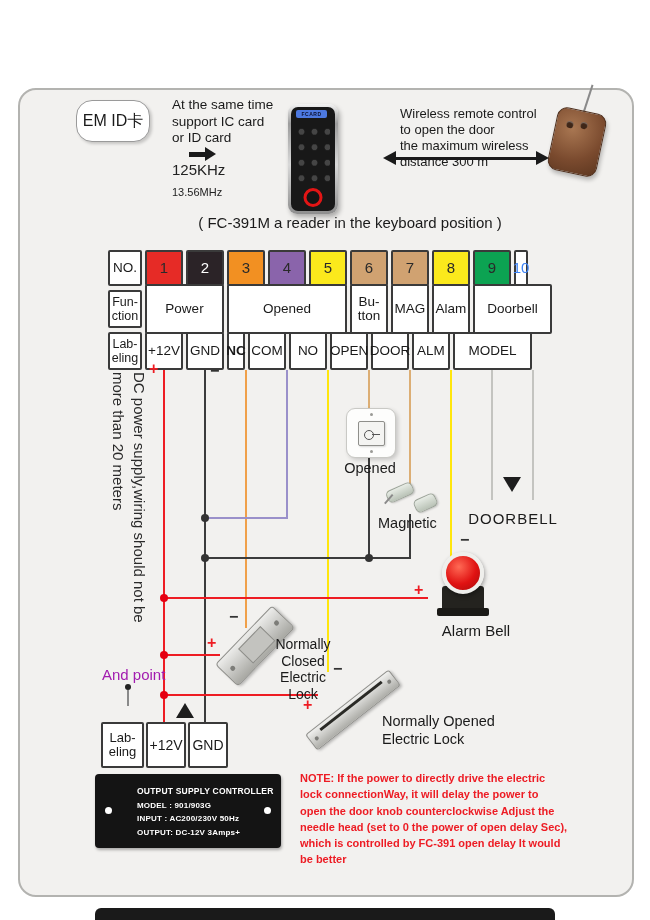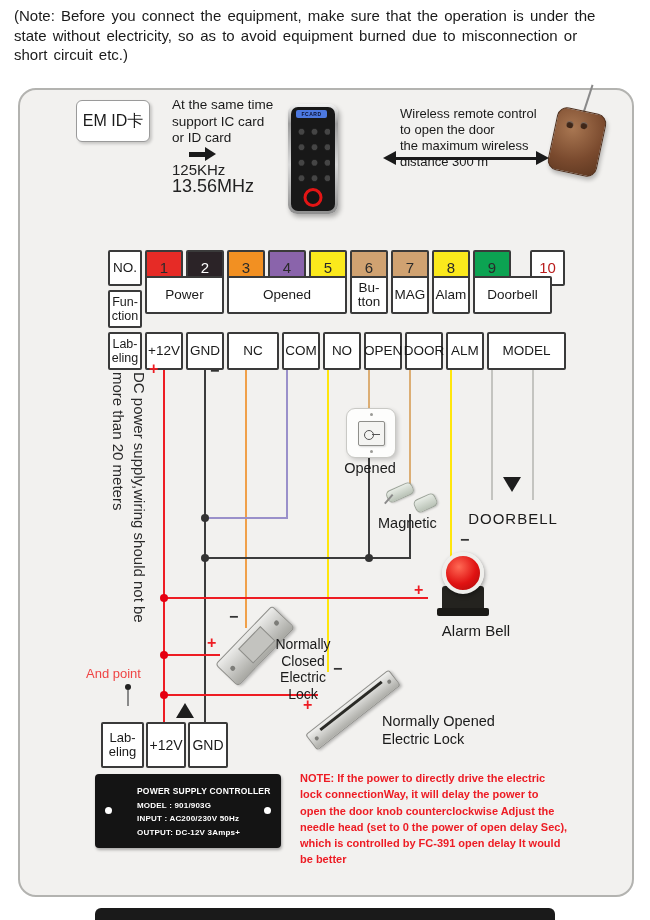--- a/index.html
+++ b/index.html
@@ -10,29 +10,29 @@
 
   
   #note-top{left:14px;top:6px;width:632px;font-size:15px;line-height:19.5px;color:#1a1a1a;
             word-spacing:2px;}
 
   
   #panel{left:18px;top:88px;width:612px;height:805px;background:#f2f1ef;
          border:2px solid #b3b3b0;border-radius:18px;}
 
   
-  .card-box{width:72px;height:40px;background:#fff;border:1px solid #9a9a9a;border-radius:6px;
+  .card-box{width:72px;height:40px;background:#fff;border:1px solid #9a9a9a;border-radius:16px;
             box-shadow:2px 2px 3px rgba(0,0,0,.18);display:flex;align-items:center;justify-content:center;
             font-size:16px;color:#1a1a1a;}
   #em-box{left:76px;top:100px;}
   #mf-box{left:76px;top:154px;}
 
   #support-text{left:172px;top:97px;font-size:13.5px;line-height:16.5px;color:#1a1a1a;}
   #freq1{left:172px;top:161px;font-size:15px;}
-  #freq2{left:172px;top:176px;font-size:18px;}
+  #freq2{left:172px;top:186px;font-size:11px;}
 
   
   #arrow-small{left:189px;top:147px;width:30px;height:14px;}
   #arrow-small .shaft{position:absolute;left:0;top:5px;width:16px;height:5px;background:#1a1a1a;}
   #arrow-small .head{position:absolute;left:16px;top:0;width:0;height:0;
       border-left:11px solid #1a1a1a;border-top:7px solid transparent;border-bottom:7px solid transparent;}
 
   
   #keypad{left:288px;top:104px;width:50px;height:110px;border-radius:9px;
           background:linear-gradient(180deg,#f3f3f3,#9c9c9c 18%,#d8d8d8 55%,#8e8e8e);
@@ -68,21 +68,21 @@
   
   .hdr-box{left:108px;width:34px;background:#fff;border:2px solid #3a3a3a;border-radius:2px;
            display:flex;align-items:center;justify-content:center;text-align:center;
            font-size:12.5px;line-height:14px;color:#1a1a1a;box-sizing:border-box;white-space:pre-line;}
   .trow{left:145px;display:flex;gap:3px;}
   .tcell{background:#fff;border:2px solid #3a3a3a;border-radius:2px;box-sizing:border-box;
          display:flex;align-items:center;justify-content:center;text-align:center;
          font-size:13.5px;line-height:14px;color:#1a1a1a;white-space:pre-line;height:100%;}
   #row-num{top:250px;height:36px;}
   #row-num .tcell{font-size:15px;}
-  #row-fun{top:276px;height:38px;}
+  #row-fun{top:284px;height:50px;}
   #row-lab{top:332px;height:38px;}
   #hdr-no{top:250px;height:36px;font-size:13.5px;}
   #hdr-fun{top:290px;height:38px;}
   #hdr-lab{top:332px;height:38px;}
 
   
   .wire{position:absolute;}
   .w-red{background:#ee1c23;}
   .w-black{background:#3c3c3c;}
   .w-orange{background:#f0a04a;}
@@ -93,21 +93,21 @@
   .dot{position:absolute;width:8px;height:8px;border-radius:50%;}
   .dot.k{background:#333;}
   .dot.r{background:#e60012;}
   .mark{position:absolute;font-size:16px;font-weight:bold;}
   .mark.plus{color:#ee1c23;}
   .mark.minus{color:#333;}
 
   #vertical-note{left:108px;top:372px;height:285px;writing-mode:vertical-rl;
       font-size:15px;line-height:21px;color:#2a2a2a;white-space:pre-line;}
 
-  #and-point{left:86px;top:666px;font-size:13px;color:#ef4444;}
+  #and-point{left:102px;top:666px;font-size:15px;color:#a21caf;}
   #and-point-dot{left:125px;top:684px;width:6px;height:6px;border-radius:50%;background:#222;}
   #and-point-line{left:127px;top:690px;width:1.5px;height:16px;background:#8a8a8a;}
 
   
   #button-device{left:346px;top:408px;width:48px;height:48px;background:#fdfdfc;border:1px solid #c9c9c5;
       border-radius:9px;box-shadow:2px 2px 4px rgba(0,0,0,.18);}
   #button-device .inner{position:absolute;left:11px;top:12px;width:25px;height:23px;border:1.5px solid #8f8f8b;
       border-radius:2px;background:#f4f4f2;box-shadow:1px 1px 2px rgba(0,0,0,.15);}
   #button-device .key{position:absolute;left:5px;top:8px;width:8px;height:8px;border:1.5px solid #555;border-radius:50%;}
   #button-device .keybar{position:absolute;left:13px;top:11.5px;width:8px;height:1.5px;background:#555;}
@@ -172,23 +172,20 @@
   #red-note{left:300px;top:770px;width:345px;font-size:11px;font-weight:bold;line-height:16.3px;
       color:#ed1c24;white-space:pre-line;}
 
   #bottom-bar{left:95px;top:908px;width:460px;height:12px;background:#1a1a1a;border-radius:6px 6px 0 0;}
 </style>
 </head>
 <body>
 
 <div id="stage">
 
-  <div class="abs preline" id="note-top">(Note: Before you connect the equipment, make sure that the operation is under the
-state without electricity, so as to avoid equipment burned due to misconnection or
-short circuit etc.)</div>
 
   <div class="abs" id="panel"></div>
 
   <div class="abs card-box" id="em-box">EM ID卡</div>
   <div class="abs preline" id="support-text">At the same time
 support IC card
 or ID card</div>
   <div class="abs" id="arrow-small">
     <div class="shaft"></div>
       <div class="head"></div>
@@ -213,51 +210,52 @@
       <div class="r"></div>
   </div>
   <div class="abs" id="remote">
     <div class="antenna"></div>
     <div class="body">
       <div class="btn" style="left:10px;top:12px;"></div>
       <div class="btn" style="left:24px;top:10px;"></div>
     </div>
   </div>
 
+  <div class="abs" id="reader-caption">( FC-391M a reader in the keyboard position )</div>
 
   <div class="abs hdr-box" id="hdr-no">NO.</div>
   <div class="abs hdr-box" id="hdr-fun">Fun-
 ction</div>
   <div class="abs hdr-box" id="hdr-lab">Lab-
 eling</div>
   <div class="abs trow" id="row-num">
       <div class="tcell" style="width: 38px; background: rgb(230, 43, 38); color: rgb(42, 42, 42);">1</div>
       <div class="tcell" style="width: 38px; background: rgb(43, 35, 39); color: rgb(255, 255, 255);">2</div>
       <div class="tcell" style="width: 38px; background: rgb(242, 144, 34); color: rgb(42, 42, 42);">3</div>
       <div class="tcell" style="width: 38px; background: rgb(138, 100, 171); color: rgb(42, 42, 42);">4</div>
       <div class="tcell" style="width: 38px; background: rgb(251, 233, 28); color: rgb(42, 42, 42);">5</div>
       <div class="tcell" style="width: 38px; background: rgb(208, 162, 113); color: rgb(42, 42, 42);">6</div>
       <div class="tcell" style="width: 38px; background: rgb(208, 162, 113); color: rgb(42, 42, 42);">7</div>
       <div class="tcell" style="width: 38px; background: rgb(251, 233, 28); color: rgb(42, 42, 42);">8</div>
       <div class="tcell" style="width: 38px; background: rgb(12, 163, 82); color: rgb(42, 42, 42);">9</div>
-      <div class="tcell" style="width: 35px; background: rgb(255, 255, 255); color: #b91c1c; margin-left: 16px;">10</div>
+      <div class="tcell" style="width: 14px; background: rgb(255, 255, 255); color: #3b82f6;">10</div>
     </div>
   <div class="abs trow" id="row-fun">
       <div class="tcell" style="width: 79px;">Power</div>
       <div class="tcell" style="width: 120px;">Opened</div>
       <div class="tcell" style="width: 38px;">Bu-
 tton</div>
       <div class="tcell" style="width: 38px;">MAG</div>
       <div class="tcell" style="width: 38px;">Alam</div>
       <div class="tcell" style="width: 79px;">Doorbell</div>
     </div>
   <div class="abs trow" id="row-lab">
       <div class="tcell" style="width: 38px;">+12V</div>
       <div class="tcell" style="width: 38px;">GND</div>
-      <div class="tcell" style="width: 52px;">NC</div>
+      <div class="tcell" style="width: 18px; font-weight: bold;">NC</div>
       <div class="tcell" style="width: 38px;">COM</div>
       <div class="tcell" style="width: 38px;">NO</div>
       <div class="tcell" style="width: 38px;">OPEN</div>
       <div class="tcell" style="width: 38px;">DOOR</div>
       <div class="tcell" style="width: 38px;">ALM</div>
       <div class="tcell" style="width: 79px;">MODEL</div>
     </div>
 
   <div class="wire w-red" style="left:163px;top:370px;width:2px;height:352px;"></div>
   <div class="wire w-black" style="left:204px;top:370px;width:2px;height:352px;"></div>
@@ -349,21 +347,21 @@
   <div class="abs" id="up-arrow"></div>
   <div class="abs bot-box" id="bot-labeling">Lab-
 eling</div>
   <div class="abs bot-box" id="bot-12v">+12V</div>
   <div class="abs bot-box" id="bot-gnd">GND</div>
 
   <div class="abs" id="psu">
     <div class="screw" style="left:10px;"></div>
     <div class="screw" style="right:10px;"></div>
     <div class="lines">
-      <div class="t">POWER SUPPLY CONTROLLER</div>
+      <div class="t">OUTPUT SUPPLY CONTROLLER</div>
       <div>MODEL : 901/903G</div>
       <div>INPUT : AC200/230V 50Hz</div>
       <div>OUTPUT: DC-12V 3Amps+</div>
     </div>
   </div>
 
   <div class="abs" id="red-note">NOTE: If the power to directly drive the electric
 lock connectionWay, it will delay the power to
 open the door knob counterclockwise Adjust the
 needle head (set to 0 the power of open delay Sec),

